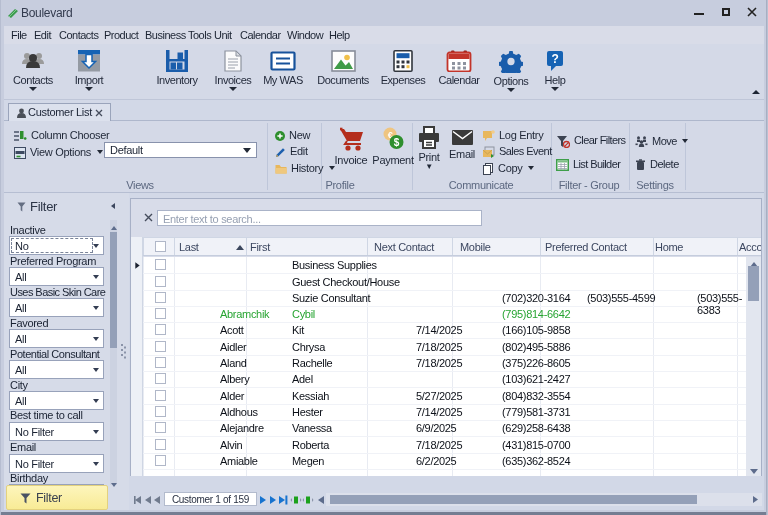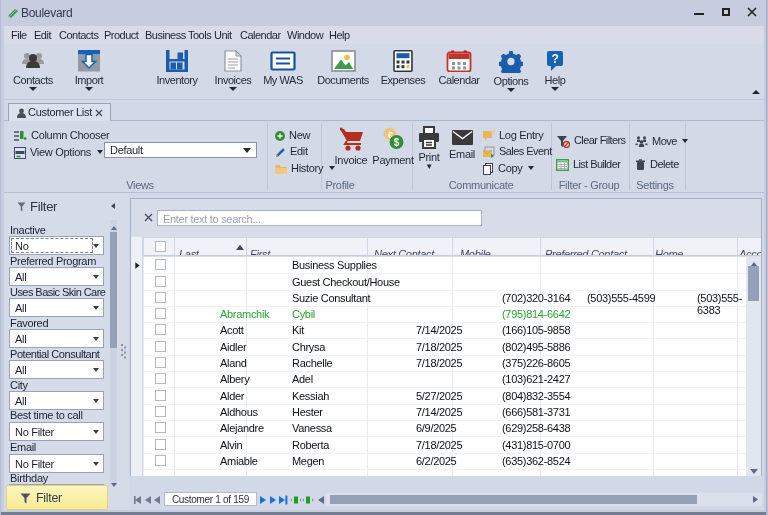--- a/index.html
+++ b/index.html
@@ -39,21 +39,21 @@
 .fcombo .v { position:absolute; left:5px; top:3px; }
 .fcombo .a { position:absolute; right:4px; top:7px; width:0; height:0; border-left:3.5px solid transparent; border-right:3.5px solid transparent; border-top:4.5px solid #333d52; }
 
 #fsb { position:absolute; left:106px; top:27px; width:7px; height:265px; background:#ccd2e1; }
 
 #ybar { position:absolute; left:2px; top:292px; width:102px; height:25px; background:linear-gradient(#fdf5bc,#f8eb96); border:1px solid #e3d17e; border-radius:2px; color:#38404e; }
 
 #grid { position:absolute; left:126px; top:5px; width:632px; height:278px; border:1px solid #a7b0c6; background:#d8dce9; }
 #search { position:absolute; left:26px; top:11px; width:325px; height:16px; background:#fff; border:1px solid #aab3c8; color:#96a0b2; padding:2px 0 0 5px; }
 #ghead { position:absolute; left:0px; top:38px; width:630px; height:19px; overflow:hidden; background:#f0f2f8; border-top:1px solid #cfd6e4; border-bottom:1px solid #c5cddd; color:#3c4760; }
-.hcell { position:absolute; top:10px;font-style:italic; }
+.hcell { position:absolute; top:3px; }
 .vline { position:absolute; top:0; bottom:0; width:1px; background:#cfd6e4; }
 #grows { position:absolute; left:0px; top:58px; width:615px; height:219px; background:#fff; }
 #gvoid { position:absolute; left:615px; top:58px; width:15px; height:219px; background:#e2e6ef; }
 .grow { position:absolute; left:0; width:615px; height:17px; border-bottom:1px solid #f0f2f7; }
 .grow .c { position:absolute; top:1.5px; color:#0c1018;margin-left:42px; }
 .green, .green .c { color:#27a432 !important; }
 .rowline { position:absolute; top:0; bottom:0; width:1px; background:#e8ebf2; }
 #indcol { position:absolute; left:0; top:38px; width:12px; height:239px; background:#edf0f6; border-right:1px solid #cfd6e4; z-index:5; }
 .cb { position:absolute; left:24px; width:11px; height:11px; background:#fff; border:1px solid #b0b7c8; }
 
@@ -533,21 +533,21 @@
           <span class="c" style="left:47px">Alder</span>
           <span class="c" style="left:119px">Kessiah</span>
           <span class="c" style="left:243px">5/27/2025</span>
           <span class="c" style="left:329px">(804)832-3554</span>
         </div>
       <div class="grow" style="top:147px">
           <span class="cb" style="top:2px"></span>
           <span class="c" style="left:47px">Aldhous</span>
           <span class="c" style="left:119px">Hester</span>
           <span class="c" style="left:243px">7/14/2025</span>
-          <span class="c" style="left:329px">(666)581-3731</span>
+          <span class="c" style="left:329px">(779)581-3731</span>
         </div>
       <div class="grow" style="top:163px">
           <span class="cb" style="top:2px"></span>
           <span class="c" style="left:47px">Alejandre</span>
           <span class="c" style="left:119px">Vanessa</span>
           <span class="c" style="left:243px">6/9/2025</span>
           <span class="c" style="left:329px">(629)258-6438</span>
         </div>
       <div class="grow" style="top:180px">
           <span class="cb" style="top:2px"></span>

